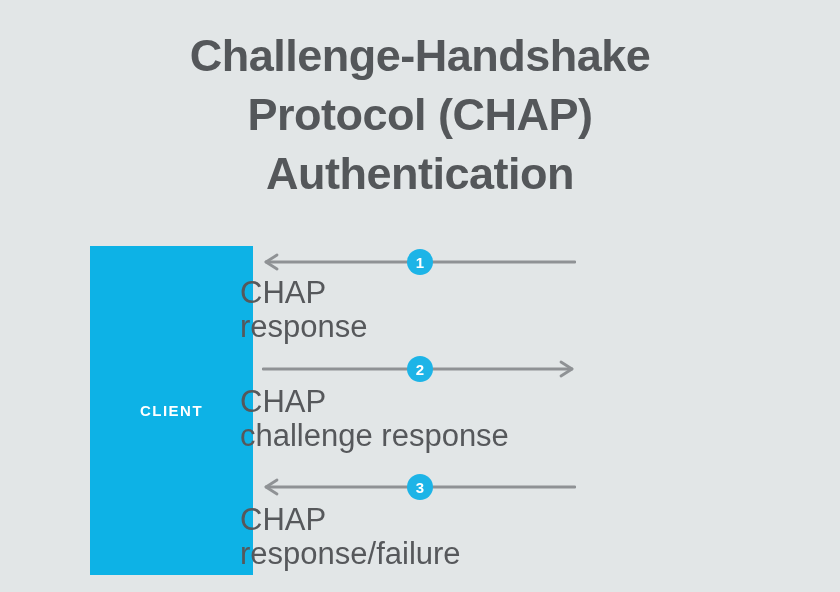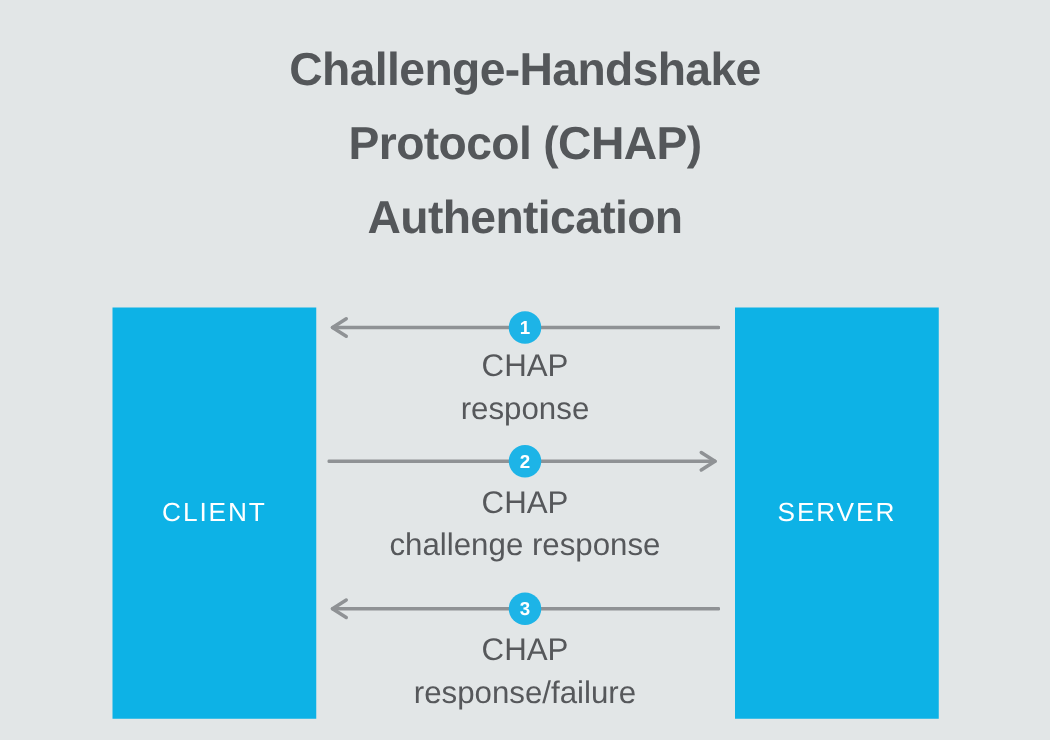--- a/index.html
+++ b/index.html
@@ -15,43 +15,43 @@
     background: var(--background, #e2e6e7);
     overflow: hidden;
   }
   .title {
     position: absolute;
     top: 26px;
     left: 0;
     width: 840px;
     margin: 0;
     text-align: center;
-    font-size: 37px;
+    font-size: 45px;
     line-height: 59px;
     font-weight: bold;
     letter-spacing: -0.5px;
     color: var(--title-text, #54575a);
   }
   .title .title-line { display: block; }
   .entity-box {
     position: absolute;
     top: 246px;
     width: 163px;
     height: 329px;
     background: var(--box-fill, #0db2e6);
     display: flex;
     align-items: center;
     justify-content: center;
   }
   .entity-box.client { left: 90px; }
   .entity-box.server { left: 588px; }
   .entity-label {
     color: var(--box-text, #ffffff);
-    font-size: 21px;
-    font-weight: normal;
+    font-size: 15px;
+    font-weight: bold;
     letter-spacing: 1.5px;
   }
   .arrow {
     position: absolute;
     left: 262px;
     width: 314px;
     height: 20px;
     color: var(--arrow, #8f9295);
   }
   .arrow.a1 { top: 252px; }
@@ -74,22 +74,21 @@
   .badge-number {
     color: var(--box-text, #ffffff);
     font-size: 15px;
     font-weight: bold;
     line-height: 1;
   }
   .step-label {
     position: absolute;
     left: 240px;
     width: 360px;
-    text-align: center;
-    font-size: 25px;
+    font-size: 31px;
     line-height: 34px;
     color: var(--label-text, #56585b);
   }
   .step-label.l1 { top: 276px; }
   .step-label.l2 { top: 385px; }
   .step-label.l3 { top: 503px; }
 </style>
 </head>
 <body>
 
@@ -98,23 +97,20 @@
   <h1 class="title">
     <span class="title-line">Challenge-Handshake</span>
     <span class="title-line">Protocol (CHAP)</span>
     <span class="title-line">Authentication</span>
   </h1>
 
   <div class="entity-box client">
     <span class="entity-label">CLIENT</span>
   </div>
 
-  <div class="entity-box server">
-    <span class="entity-label">SERVER</span>
-  </div>
 
   <svg class="arrow a1" viewBox="0 0 314 20" xmlns="http://www.w3.org/2000/svg" fill="none" stroke="currentColor" stroke-width="2.8" stroke-linecap="round" stroke-linejoin="round">
     <line x1="4" y1="10" x2="313" y2="10"></line>
     <polyline points="15,3 4,10 15,17"></polyline>
   </svg>
   <div class="badge b1">
     <span class="badge-number">1</span>
   </div>
   <div class="step-label l1">
     <div>CHAP</div>

